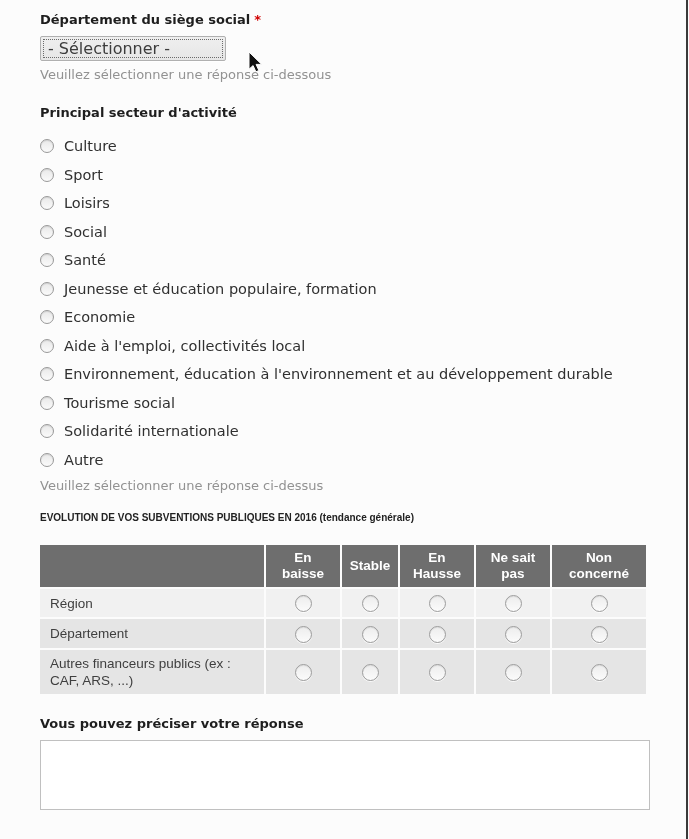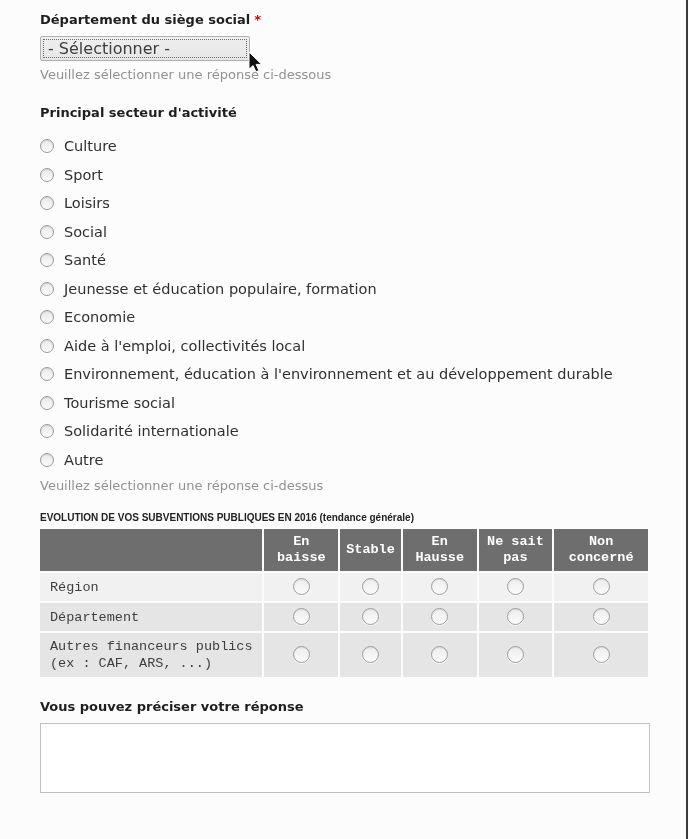--- a/index.html
+++ b/index.html
@@ -18,21 +18,21 @@
   .page { padding: 10px 39px 0 40px; }
 
   
   .q-label { font-size: 13px; font-weight: bold; color: #1e1e1e; line-height: 19px; }
   .required { color: var(--required, #d00000); font-weight: bold; margin-left: 4px; }
   .help { font-size: 13px; color: #929292; line-height: 14px; }
 
   
   .select-box {
     margin-top: 7px;
-    width: 210px; height: 25px;
+    width: 186px; height: 25px;
     background: linear-gradient(#efefef, #e6e6e6);
     border: 1px solid #b0b0b0;
     border-radius: 2px;
     display: flex; align-items: center;
     padding-left: 7px;
     font-size: 16px; color: #3c3c3c;
     outline: 1px dotted #6b6b6b; outline-offset: -4px;
     box-shadow: 0 1px 0 rgba(255,255,255,.9);
     cursor: default;
   }
@@ -52,23 +52,23 @@
   .radio-item .opt-label { margin-left: 10px; font-size: 14.5px; color: #303030; }
   .q2-help { margin-top: 5px; }
 
   
   .q3 { margin-top: 16px; }
   .q-title {
     font-family: "Liberation Sans", sans-serif;
     font-size: 10px; font-weight: bold; color: #222; line-height: 18px;
   }
   table.matrix {
-    margin-top: 0; margin-left: -2px;
+    margin-top: 16px; margin-left: -2px;
     border-collapse: separate; border-spacing: 2px;
-    font-family: Liberation Mono, monospace;
+    font-family: Liberation Sans, sans-serif;
   }
   table.matrix th {
     background: var(--header-bg, #6e6e6e);
     color: var(--header-text, #ffffff);
     font-size: 13.5px; font-weight: bold;
     line-height: 16px; padding: 5px 6px;
     text-align: center; vertical-align: middle;
   }
   table.matrix td { vertical-align: middle; padding: 5px 4px; }
   table.matrix tr.odd td { background: var(--row-odd, #e5e5e5); }

